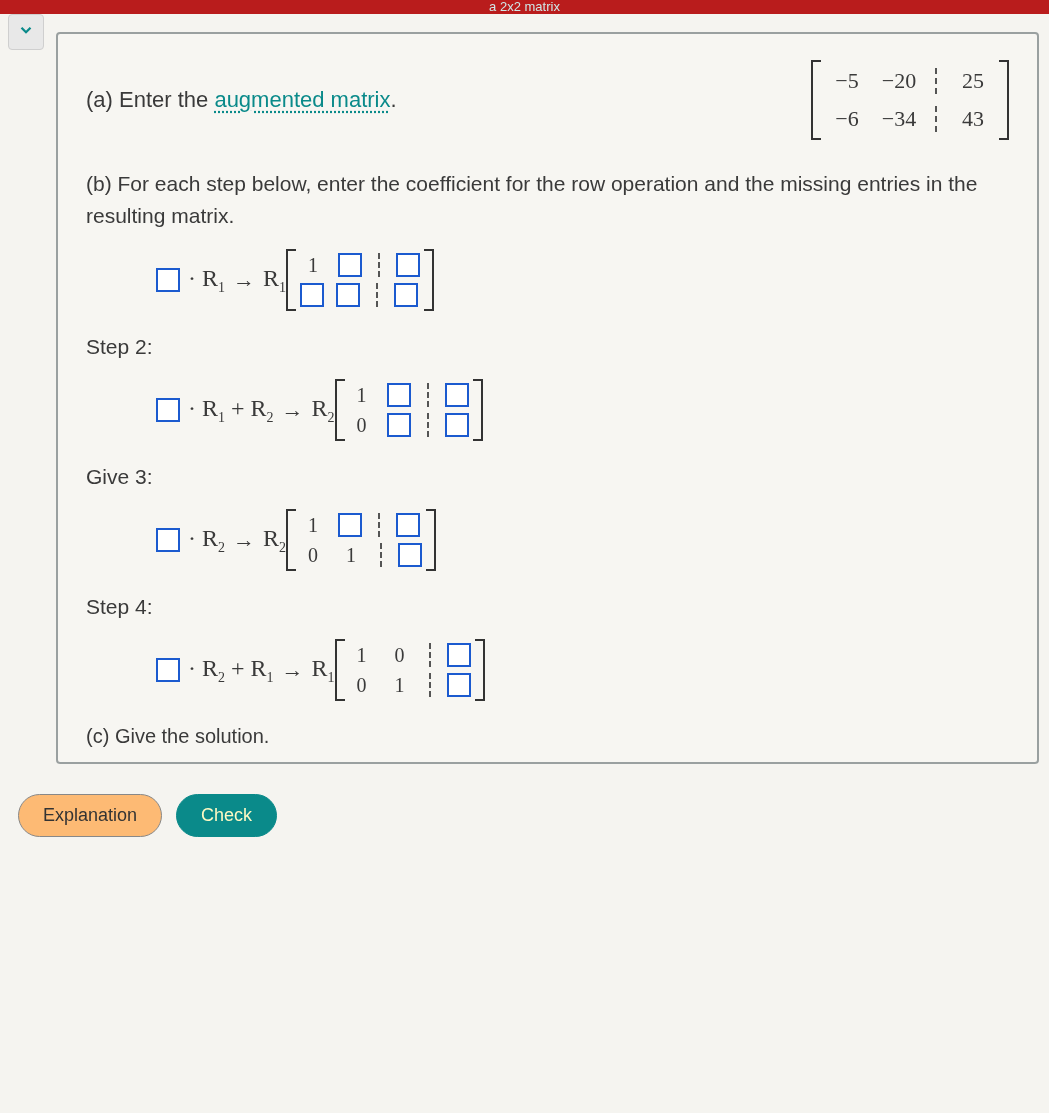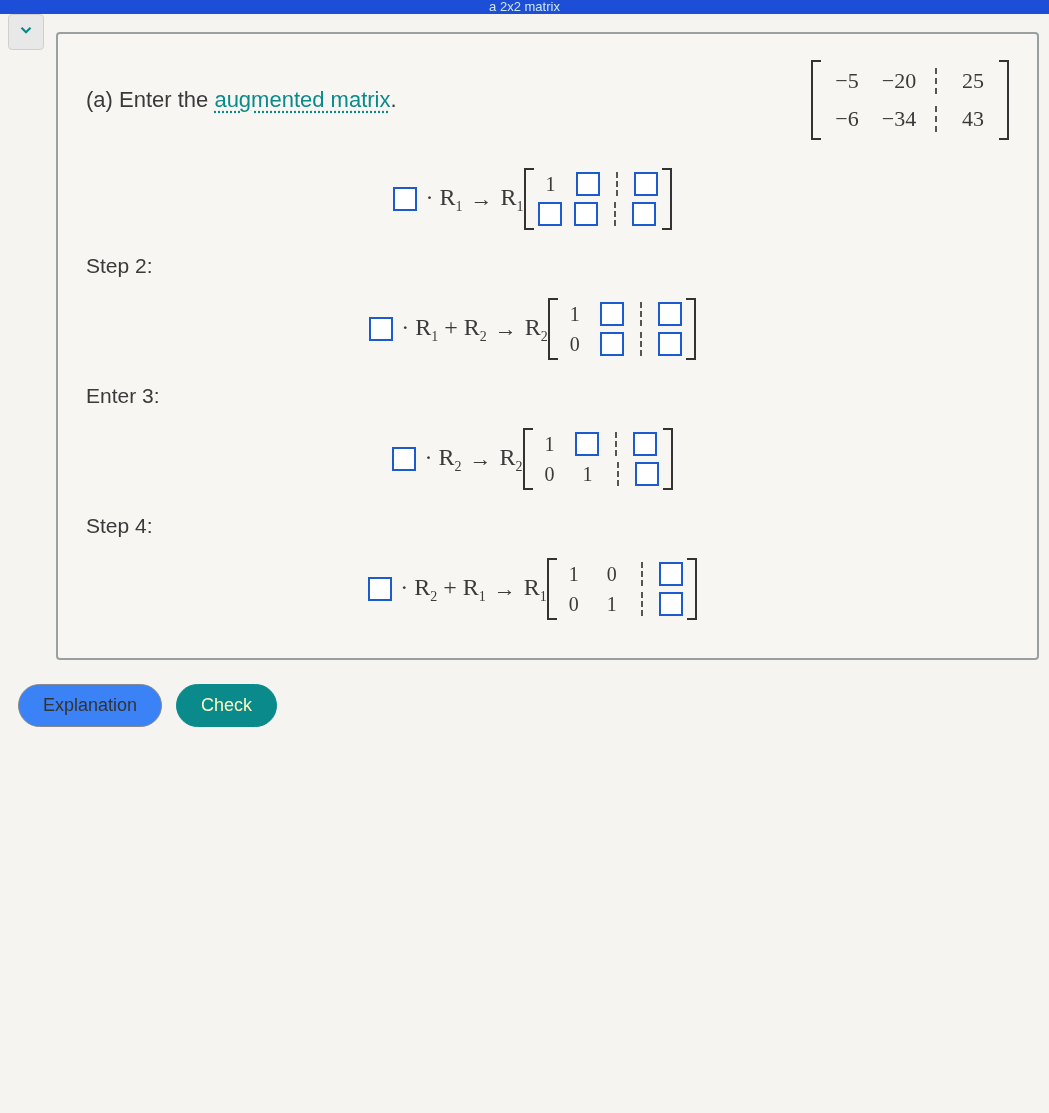--- a/index.html
+++ b/index.html
@@ -4,40 +4,40 @@
 <style>
 * { box-sizing: border-box; margin: 0; padding: 0; }
 body {
   font-family: -apple-system, "Segoe UI", Verdana, sans-serif;
   background: #f5f4f0;
   color: #3a3a3a;
   width: 1049px;
 }
 .topbar {
   height: 14px;
-  background: #1d4ed8;
+  background: #b91c1c;
   color: #cfe8e8;
   font-size: 13px;
   text-align: center;
   line-height: 14px;
   overflow: hidden;
 }
 .collapse-btn {
   position: absolute;
   top: 14px; left: 8px;
   width: 36px; height: 36px;
   background: #e8e8e8;
   border: 1px solid #cfcfcf;
   border-radius: 4px;
   display: flex; align-items: center; justify-content: center;
   color: #0a8a8a;
   font-size: 18px;
 }
 .panel {
-  margin: 18px 10px 10px 56px;
+  margin: 18px 10px 16px 56px;
   border: 2px solid #9aa0a0;
   border-radius: 4px;
   padding: 26px 28px 14px 28px;
   background: #f7f6f2;
 }
 .part-a {
   display: flex;
   align-items: center;
   justify-content: space-between;
   margin-bottom: 28px;
@@ -72,21 +72,21 @@
 .aug-sep {
   border-left: 2px dashed #555;
   align-self: stretch;
   margin: 0 4px;
 }
 .part-b { font-size: 21px; line-height: 1.5; margin-bottom: 18px; }
 .step-label { font-size: 21px; margin: 14px 0 20px 0; }
 .step-row {
   display: flex;
   align-items: center;
-  justify-content: center;
+  justify-content: flex-start;
   margin: 10px 100px 24px 70px;
 }
 .op {
   font-family: "Times New Roman", serif;
   font-size: 24px;
   display: flex;
   align-items: center;
   gap: 8px;
 }
 .ibox {
@@ -109,21 +109,21 @@
   align-items: center;
   padding: 14px 0 14px 18px;
 }
 .btn {
   padding: 10px 24px;
   border-radius: 24px;
   font-size: 18px;
   cursor: pointer;
 }
 .btn-outline {
-  background: #3b82f6;
+  background: #fdba74;
   border: 1px solid #888;
   color: #333;
 }
 .btn-primary {
   background: #0a8a8a;
   border: 1px solid #0a8a8a;
   color: #fef9c3;
 }
 </style>
 </head>
@@ -160,20 +160,21 @@
           <span class="cell">−6</span>
           <span class="cell">−34</span>
           <span class="aug-sep"></span>
           <span class="cell">43</span>
         </div>
       </div>
       <div class="bracket right"></div>
     </div>
   </div>
 
+  <div class="part-b">(b) For each step below, enter the coefficient for the row operation and the missing entries in the resulting matrix.</div>
 
   <div id="steps-container">
       <div>
         <div class="step-row">
           <span class="op">
             <span class="ibox"></span>
             <span>· R<span class="sub">1</span></span>
             <span class="arrow">→</span>
             <span>R<span class="sub">1</span></span>
           </span>
@@ -220,21 +221,21 @@
                 <span class="ibox"></span>
                 <span class="aug-sep"></span>
                 <span class="ibox"></span>
               </div>
             </div>
             <div class="bracket right"></div>
           </div>
         </div>
       </div>
       <div>
-        <div class="step-label">Enter 3:</div>
+        <div class="step-label">Give 3:</div>
         <div class="step-row">
           <span class="op">
             <span class="ibox"></span>
             <span>· R<span class="sub">2</span></span>
             <span class="arrow">→</span>
             <span>R<span class="sub">2</span></span>
           </span>
           <div class="matrix small">
             <div class="bracket left"></div>
             <div class="matrix-body">
@@ -279,19 +280,20 @@
                 <span class="aug-sep"></span>
                 <span class="ibox"></span>
               </div>
             </div>
             <div class="bracket right"></div>
           </div>
         </div>
       </div>
     </div>
 
+  <div class="part-c">(c) Give the solution.</div>
 
 </div>
 
 <div class="footer">
   <button class="btn btn-outline">Explanation</button>
   <button class="btn btn-primary">Check</button>
 </div>
 
 </body></html>

